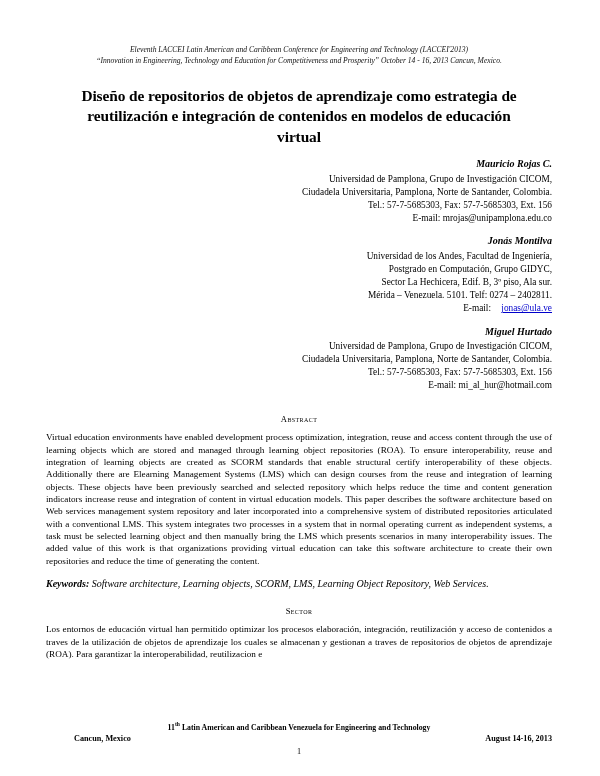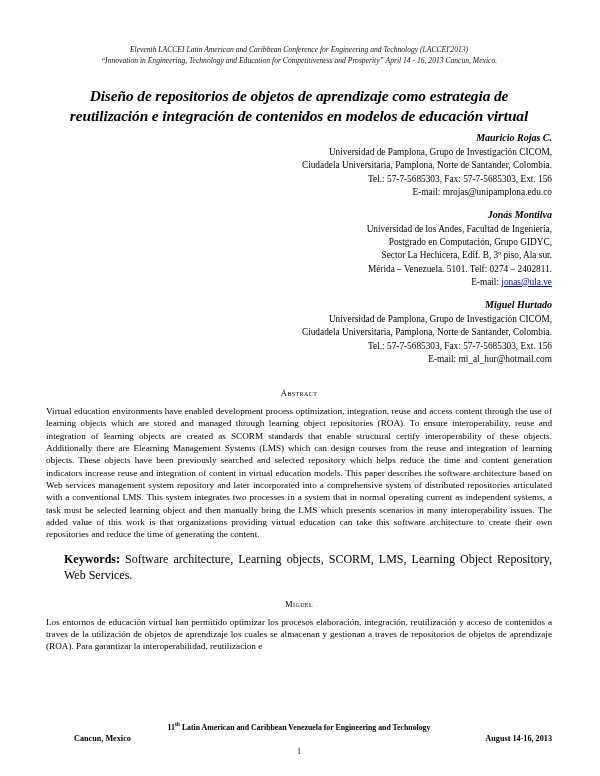--- a/index.html
+++ b/index.html
@@ -28,60 +28,61 @@
     text-align: center;
     margin: 0 0 20px 0;
     color: #111;
   }
   .conf-header div { white-space: nowrap; }
   .title {
     text-align: center;
     font-size: 15.4px;
     font-weight: bold;
     line-height: 1.33;
-    margin: 0 18px 4px 18px;
+    margin: 0 18px 10px 18px;
     letter-spacing: -0.1px;
-    font-style: italic;
   }
   .author-block {
     text-align: right;
     font-size: 9.3px;
     line-height: 1.42;
     margin-bottom: 9px;
   }
   .author-name {
     font-weight: bold;
     font-style: italic;
     font-size: 10px;
     margin-bottom: 1px;
   }
   .author-line { }
   a.email {
     color: #0000cc;
+    margin-left: 8px;
   }
   .section-head {
     text-align: center;
     font-size: 8.6px;
     font-variant: small-caps;
     letter-spacing: 0.4px;
     margin: 16px 0 7px 0;
     font-weight: normal;
   }
   .abstract-head { margin-top: 22px; }
   p.body-text {
     font-size: 9.2px;
     line-height: 1.34;
     text-align: justify;
     margin: 0 0 9px 0;
   }
   .keywords {
-    font-size: 12px;
+    font-size: 10px;
     line-height: 1.34;
     text-align: justify;
-    margin: 10px 0 2px 18px;
+    margin: 10px 0 2px 0;
+    font-style: italic;
   }
   .keywords b { font-weight: bold; }
   .footer {
     position: absolute;
     left: 46px;
     right: 46px;
     bottom: 20px;
   }
   .footer-top {
     text-align: center;
@@ -104,21 +105,21 @@
     margin-top: 4px;
   }
 </style>
 </head>
 <body>
 
 <div class="page">
 
   <div class="conf-header">
     <div>Eleventh LACCEI Latin American and Caribbean Conference for Engineering and Technology (LACCEI'2013)</div>
-    <div>“Innovation in Engineering, Technology and Education for Competitiveness and Prosperity” April 14 - 16, 2013 Cancun, Mexico.</div>
+    <div>“Innovation in Engineering, Technology and Education for Competitiveness and Prosperity” October 14 - 16, 2013 Cancun, Mexico.</div>
   </div>
 
   <div class="title">Diseño de repositorios de objetos de aprendizaje como estrategia de reutilización e integración de contenidos en modelos de educación virtual</div>
 
   <div class="author-block">
     <div class="author-name">Mauricio Rojas C.</div>
     <div class="author-line">Universidad de Pamplona, Grupo de Investigación CICOM,</div>
     <div class="author-line">Ciudadela Universitaria, Pamplona, Norte de Santander, Colombia.</div>
     <div class="author-line">Tel.: 57-7-5685303, Fax: 57-7-5685303, Ext. 156</div>
     <div class="author-line">E-mail: mrojas@unipamplona.edu.co</div>
@@ -139,21 +140,21 @@
     <div class="author-line">Ciudadela Universitaria, Pamplona, Norte de Santander, Colombia.</div>
     <div class="author-line">Tel.: 57-7-5685303, Fax: 57-7-5685303, Ext. 156</div>
     <div class="author-line">E-mail: mi_al_hur@hotmail.com</div>
   </div>
 
   <div class="section-head abstract-head">Abstract</div>
   <p class="body-text">Virtual education environments have enabled development process optimization, integration, reuse and access content through the use of learning objects which are stored and managed through learning object repositories (ROA). To ensure interoperability, reuse and integration of learning objects are created as SCORM standards that enable structural certify interoperability of these objects. Additionally there are Elearning Management Systems (LMS) which can design courses from the reuse and integration of learning objects. These objects have been previously searched and selected repository which helps reduce the time and content generation indicators increase reuse and integration of content in virtual education models. This paper describes the software architecture based on Web services management system repository and later incorporated into a comprehensive system of distributed repositories articulated with a conventional LMS. This system integrates two processes in a system that in normal operating current as independent systems, a task must be selected learning object and then manually bring the LMS which presents scenarios in many interoperability issues. The added value of this work is that organizations providing virtual education can take this software architecture to create their own repositories and reduce the time of generating the content.</p>
 
   <div class="keywords"><b>Keywords:</b><span> Software architecture, Learning objects, SCORM, LMS, Learning Object Repository, Web Services.</span></div>
 
-  <div class="section-head">Miguel</div>
+  <div class="section-head">Sector</div>
   <p class="body-text">Los entornos de educación virtual han permitido optimizar los procesos elaboración, integración, reutilización y acceso de contenidos a traves de la utilización    de objetos de aprendizaje los cuales se almacenan y gestionan a traves de repositorios de objetos de aprendizaje (ROA). Para garantizar la interoperabilidad, reutilizacion e</p>
 
   <div class="footer">
     <div class="footer-top"><span>11</span><sup>th</sup><span> Latin American and Caribbean Venezuela for Engineering and Technology</span></div>
     <div class="footer-row">
       <span>Cancun, Mexico</span>
       <span>August 14-16, 2013</span>
     </div>
     <div class="page-num">1</div>
   </div>

